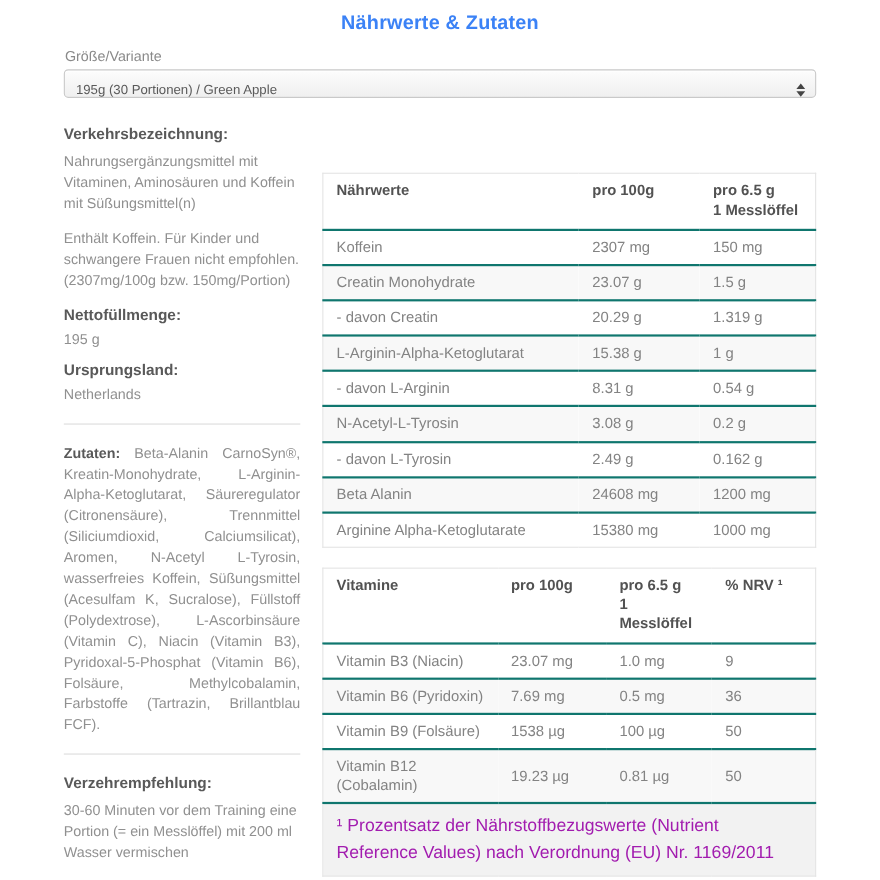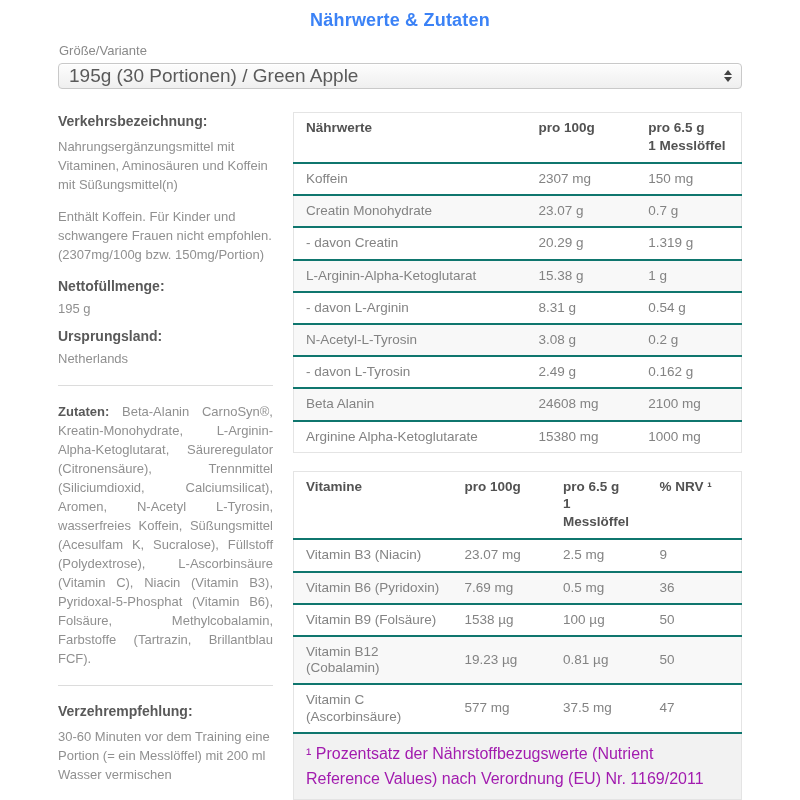--- a/index.html
+++ b/index.html
@@ -23,32 +23,32 @@
 
   .variant-label { font-size: 13px; color: #8a8a8a; margin: 0 0 5px 1px; }
 
   .select-box {
     height: 26px;
     border: 1px solid #c9c9c9;
     border-radius: 4px;
     background: linear-gradient(#fdfdfd, #efefef);
     box-shadow: inset 0 1px 0 #ffffff;
     display: flex;
-    align-items: center;
+    align-items: flex-end;
     justify-content: space-between;
     padding: 0 9px 0 10px;
-    font-size: 19px;
+    font-size: 12px;
     color: #5a5a5a;
     cursor: default;
   }
   .select-arrows { display: flex; flex-direction: column; gap: 2px; align-items: center; }
   .tri-up   { width: 0; height: 0; border-left: 4px solid transparent; border-right: 4px solid transparent; border-bottom: 5px solid #444; }
   .tri-down { width: 0; height: 0; border-left: 4px solid transparent; border-right: 4px solid transparent; border-top: 5px solid #444; }
 
-  .main { display: flex; gap: 20px; margin-top: 23px; align-items: flex-start; }
+  .main { display: flex; gap: 20px; margin-top: 23px; align-items: flex-end; }
 
   
   .info-col { width: 215px; flex: none; font-size: 13px; line-height: 19px; color: #909090; }
   .info-col h4 {
     font-size: 14px;
     color: #595959;
     margin: 0 0 6px 0;
     font-weight: bold;
   }
   .info-col p { margin: 0 0 13px 0; }
@@ -156,21 +156,21 @@
         </thead>
         <tbody class="rows">
             <tr>
               <td>Koffein</td>
               <td>2307 mg</td>
               <td>150 mg</td>
             </tr>
             <tr>
               <td>Creatin Monohydrate</td>
               <td>23.07 g</td>
-              <td>0.7 g</td>
+              <td>1.5 g</td>
             </tr>
             <tr>
               <td>- davon Creatin</td>
               <td>20.29 g</td>
               <td>1.319 g</td>
             </tr>
             <tr>
               <td>L-Arginin-Alpha-Ketoglutarat</td>
               <td>15.38 g</td>
               <td>1 g</td>
@@ -186,21 +186,21 @@
               <td>0.2 g</td>
             </tr>
             <tr>
               <td>- davon L-Tyrosin</td>
               <td>2.49 g</td>
               <td>0.162 g</td>
             </tr>
             <tr>
               <td>Beta Alanin</td>
               <td>24608 mg</td>
-              <td>2100 mg</td>
+              <td>1200 mg</td>
             </tr>
             <tr>
               <td>Arginine Alpha-Ketoglutarate</td>
               <td>15380 mg</td>
               <td>1000 mg</td>
             </tr>
           </tbody>
       </table>
 
       <table class="data-table vitamins-table">
@@ -212,46 +212,40 @@
               <span class="hdr-line">pro 6.5 g</span>
               <span class="hdr-line">1 Messlöffel</span>
             </th>
             <th style="width:21%">% NRV ¹</th>
           </tr>
         </thead>
         <tbody class="rows">
             <tr>
               <td>Vitamin B3 (Niacin)</td>
               <td>23.07 mg</td>
-              <td>2.5 mg</td>
+              <td>1.0 mg</td>
               <td>9</td>
             </tr>
             <tr>
               <td>Vitamin B6 (Pyridoxin)</td>
               <td>7.69 mg</td>
               <td>0.5 mg</td>
               <td>36</td>
             </tr>
             <tr>
               <td>Vitamin B9 (Folsäure)</td>
               <td>1538 µg</td>
               <td>100 µg</td>
               <td>50</td>
             </tr>
             <tr>
               <td>Vitamin B12 (Cobalamin)</td>
               <td>19.23 µg</td>
               <td>0.81 µg</td>
               <td>50</td>
-            </tr>
-            <tr>
-              <td>Vitamin C (Ascorbinsäure)</td>
-              <td>577 mg</td>
-              <td>37.5 mg</td>
-              <td>47</td>
             </tr>
           </tbody>
         <tbody class="foot">
           <tr>
             <td colspan="4">¹ Prozentsatz der Nährstoffbezugswerte (Nutrient Reference Values) nach Verordnung (EU) Nr. 1169/2011</td>
           </tr>
         </tbody>
       </table>
 
     </div>

